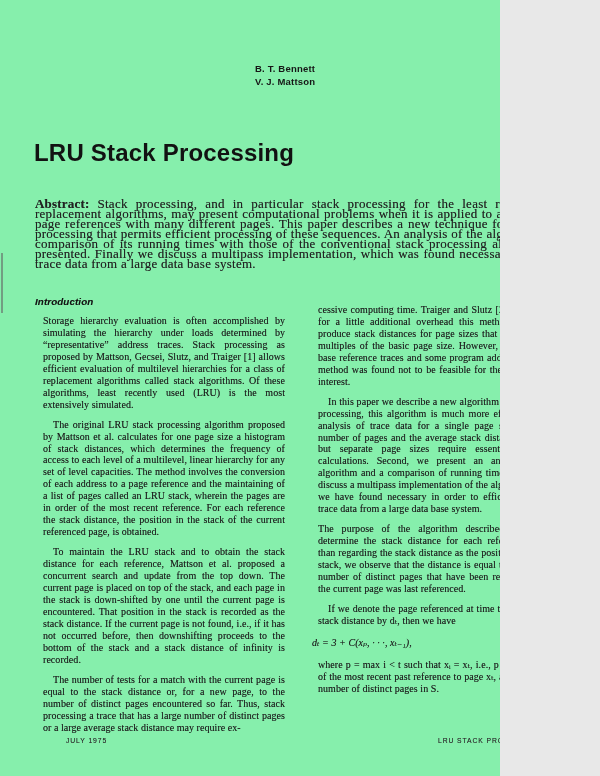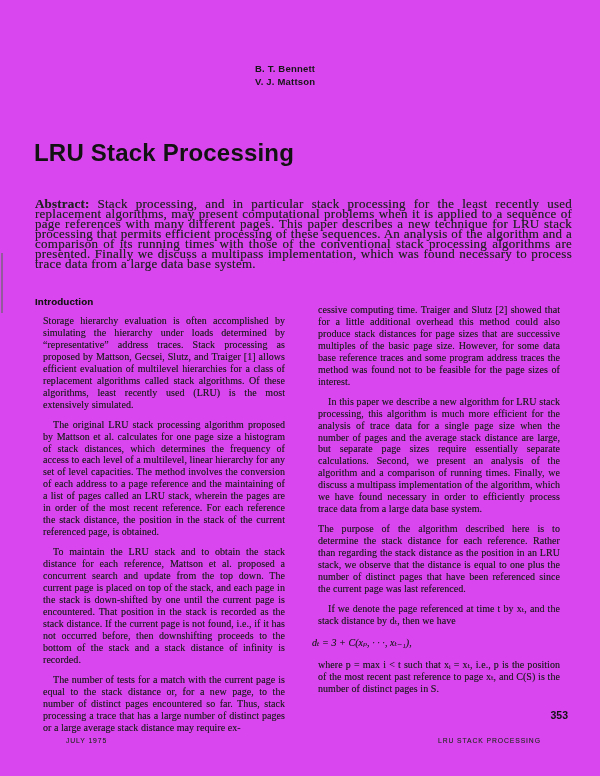--- a/index.html
+++ b/index.html
@@ -1,20 +1,20 @@
 <!DOCTYPE html>
 <html><head>
 <meta charset="utf-8">
 <style>
   html, body { margin: 0; padding: 0; background: #e8e8e8; }
   .page {
     position: relative;
-    width: 600px;
+    width: 500px;
     height: 776px;
-    background: #d946ef;
+    background: #86efac;
     font-family: "Liberation Serif", "DejaVu Serif", serif;
     color: #1b1b1b;
     overflow: hidden;
   }
   .authors {
     position: absolute;
     left: 255px;
     top: 62px;
     font-family: "Liberation Sans", sans-serif;
     font-weight: bold;
@@ -67,20 +67,21 @@
   }
   .col p.ind { text-indent: 10px; }
   .sec-heading {
     margin: 0 0 1px 0;
     font-family: "Liberation Sans", sans-serif;
     font-weight: bold;
     font-size: 9.8px;
     letter-spacing: 0.1px;
     color: #141414;
     text-shadow: 0 0 0.5px rgba(20,20,20,0.4);
+    font-style: italic;
   }
   .sec-heading.spaced { margin-top: 13px; }
   .equation {
     margin: 10px 0 10px 2px !important;
     text-align: left !important;
     font-style: italic;
     text-indent: 0 !important;
   }
   .pagenum {
     position: absolute;

